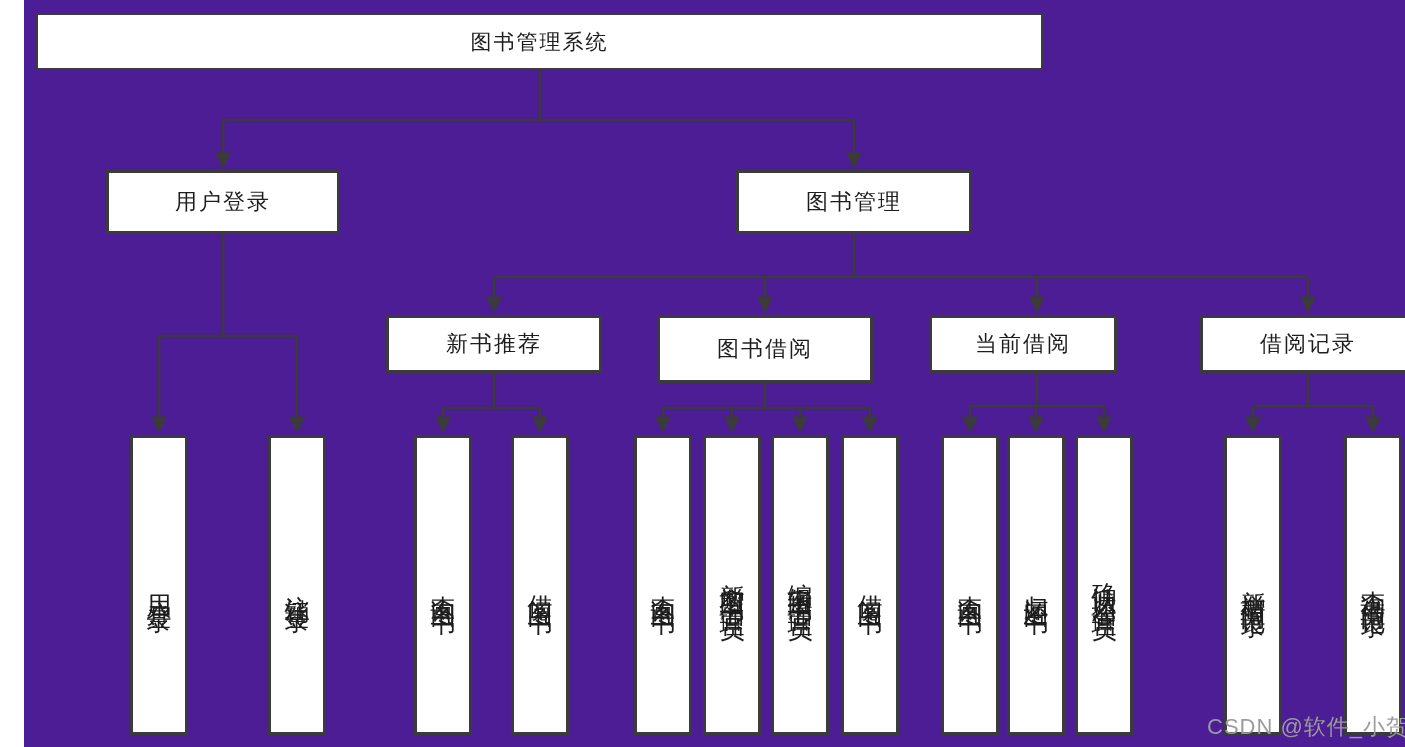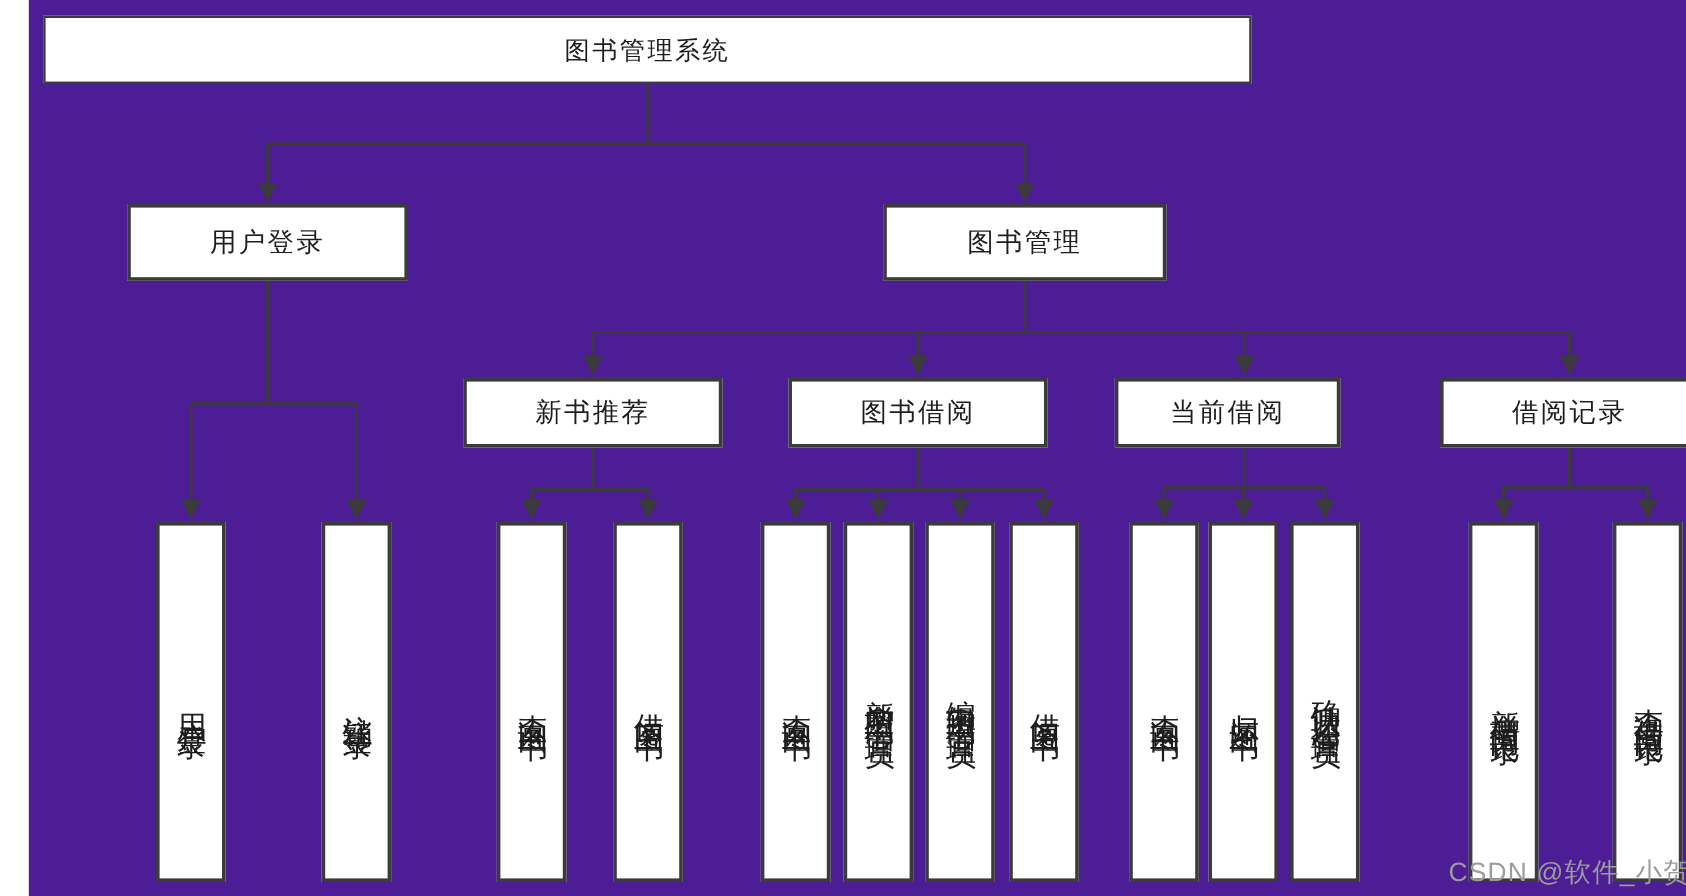--- a/index.html
+++ b/index.html
@@ -104,21 +104,21 @@
   <div class="box hnode" style="left:82px;top:170px;width:234px;height:64px">
     <span>用户登录</span>
   </div>
   <div class="box hnode" style="left:712px;top:170px;width:236px;height:64px">
     <span>图书管理</span>
   </div>
 
   <div class="box hnode" style="left:362px;top:315px;width:216px;height:58px">
     <span>新书推荐</span>
   </div>
-  <div class="box hnode" style="left:633px;top:315px;width:216px;height:58px">
+  <div class="box hnode" style="left:633px;top:315px;width:216px;height:68px">
     <span>图书借阅</span>
   </div>
   <div class="box hnode" style="left:905px;top:315px;width:188px;height:58px">
     <span>当前借阅</span>
   </div>
   <div class="box hnode" style="left:1176px;top:315px;width:216px;height:58px">
     <span>借阅记录</span>
   </div>
 
   <div class="box leaf" style="left:106px;top:435px;width:58px;height:300px">

